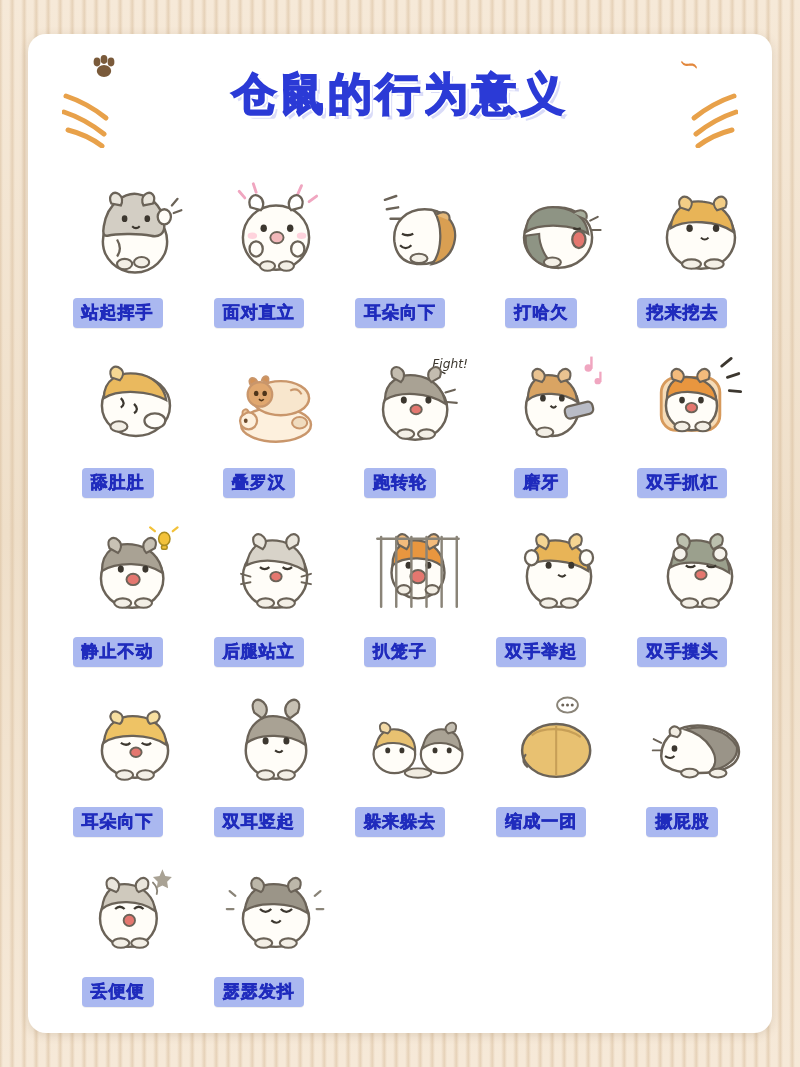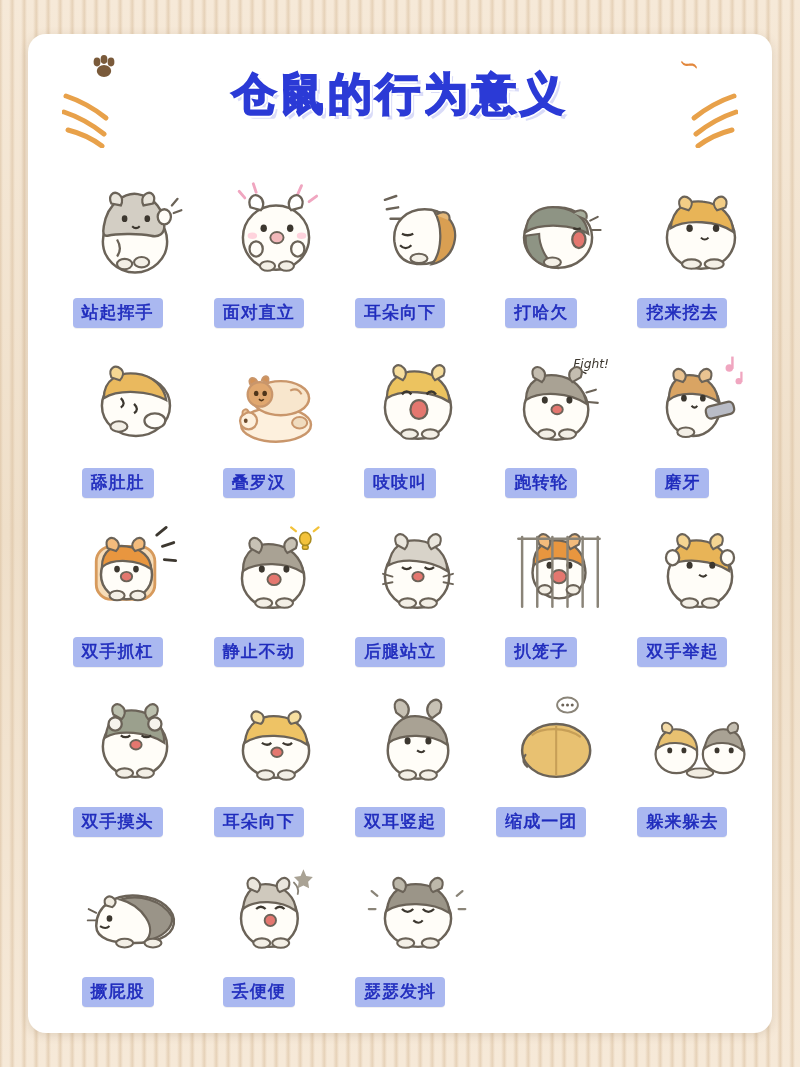--- a/index.html
+++ b/index.html
@@ -121,21 +121,21 @@
   }
   .art svg { display: block; }
   .label {
     margin-top: 4px;
     margin-bottom: 6px;
     background: #aab8f0;
     border-radius: 4px;
     padding: 3px 9px 4px 9px;
     font-family: "DejaVu Sans", sans-serif;
     font-size: 17px;
-    font-weight: 400;
+    font-weight: 700;
     color: #1f2bbd;
     letter-spacing: 1px;
     white-space: nowrap;
     -webkit-text-stroke: 0.6px #1f2bbd;
     box-shadow: 0 1px 0 rgba(0,0,0,0.06);
   }
 </style>
 </head>
 <body>
 
@@ -313,36 +313,20 @@
             <ellipse cx="34" cy="47" rx="2.4" ry="2.8" fill="#4e3419"></ellipse>
             <ellipse cx="43" cy="47" rx="2.4" ry="2.8" fill="#4e3419"></ellipse>
             <path d="M37 53 q3 3 5 0" stroke="#4e3419" stroke-width="1.8" fill="none"></path>
             <path d="M70 44 q8 -4 12 4" stroke="#c9966b" stroke-width="2.2" fill="none"></path>
             <ellipse cx="80" cy="78" rx="8" ry="6" fill="#f0dcbf" stroke="#c9966b" stroke-width="2.2"></ellipse>
           </svg>
         </div>
         <div class="label">叠罗汉</div>
       </div>
 
-      <div class="cell">
-        <div class="art">
-          <svg viewBox="0 0 110 110" width="104" height="104">
-            <ellipse cx="55" cy="62" rx="35" ry="33" fill="#fffdf8" stroke="#6b6358" stroke-width="2.6"></ellipse>
-            <path d="M22 52 C22 32 38 22 56 24 C76 26 88 40 88 56 C70 44 38 42 22 52Z" fill="#ecc35f" stroke="#6b6358" stroke-width="2.4"></path>
-            <path d="M30 28 C26 18 34 14 40 20 C44 24 42 30 39 33Z" fill="#f6dd9c" stroke="#6b6358" stroke-width="2.2"></path>
-            <path d="M82 28 C86 18 78 14 72 20 C68 24 70 30 73 33Z" fill="#f6dd9c" stroke="#6b6358" stroke-width="2.2"></path>
-            <path d="M38 48 q5 -6 10 0" stroke="#3c372f" stroke-width="2.6" fill="none"></path>
-            <path d="M64 48 q5 -6 10 0" stroke="#3c372f" stroke-width="2.6" fill="none"></path>
-            <ellipse cx="56" cy="64" rx="9" ry="10" fill="#e4776f" stroke="#6b6358" stroke-width="2.4"></ellipse>
-            <ellipse cx="46" cy="90" rx="9" ry="5" fill="#f3efe6" stroke="#6b6358" stroke-width="2.2"></ellipse>
-            <ellipse cx="68" cy="90" rx="9" ry="5" fill="#f3efe6" stroke="#6b6358" stroke-width="2.2"></ellipse>
-          </svg>
-        </div>
-        <div class="label">吱吱叫</div>
-      </div>
 
       <div class="cell">
         <div class="art">
           <svg viewBox="0 0 110 110" width="104" height="104">
             <text x="70" y="20" font-family="DejaVu Sans" font-size="13" font-style="italic" fill="#3c372f">Fight!</text>
             <path d="M68 24 q10 -2 16 2" stroke="#3c372f" stroke-width="1.6" fill="none"></path>
             <ellipse cx="52" cy="64" rx="34" ry="32" fill="#fffdf8" stroke="#6b6358" stroke-width="2.6"></ellipse>
             <path d="M20 54 C20 34 36 26 52 28 C70 30 82 42 84 58 C66 46 36 44 20 54Z" fill="#a9a294" stroke="#6b6358" stroke-width="2.4"></path>
             <path d="M28 30 C24 20 32 16 38 22 C42 26 40 32 37 35Z" fill="#c4bdb0" stroke="#6b6358" stroke-width="2.2"></path>
             <path d="M78 30 C82 20 74 16 68 22 C64 26 66 32 69 35Z" fill="#c4bdb0" stroke="#6b6358" stroke-width="2.2"></path>
@@ -549,57 +533,57 @@
             <ellipse cx="44" cy="92" rx="9" ry="5" fill="#f3efe6" stroke="#6b6358" stroke-width="2.2"></ellipse>
             <ellipse cx="66" cy="92" rx="9" ry="5" fill="#f3efe6" stroke="#6b6358" stroke-width="2.2"></ellipse>
           </svg>
         </div>
         <div class="label">双耳竖起</div>
       </div>
 
       <div class="cell">
         <div class="art">
           <svg viewBox="0 0 110 110" width="104" height="104">
-            <ellipse cx="64" cy="18" rx="11" ry="8" fill="#fff" stroke="#8a8478" stroke-width="2"></ellipse>
-            <g fill="#6b6358">
-              <circle cx="59" cy="18" r="1.6"></circle>
-                <circle cx="64" cy="18" r="1.6"></circle>
-                <circle cx="69" cy="18" r="1.6"></circle>
-            </g>
-            <ellipse cx="52" cy="66" rx="36" ry="28" fill="#e8c171" stroke="#6b6358" stroke-width="2.6"></ellipse>
-            <path d="M26 50 C36 42 62 40 78 52" stroke="#c79f57" stroke-width="2.4" fill="none"></path>
-            <path d="M52 40 C52 56 52 76 52 92" stroke="#c79f57" stroke-width="2.2" fill="none"></path>
-            <path d="M20 70 q-6 8 2 14" stroke="#6b6358" stroke-width="2.2" fill="none"></path>
-          </svg>
-        </div>
-        <div class="label">缩成一团</div>
-      </div>
-
-      <div class="cell">
-        <div class="art">
-          <svg viewBox="0 0 110 110" width="104" height="104">
             <ellipse cx="30" cy="70" rx="22" ry="20" fill="#fffdf8" stroke="#6b6358" stroke-width="2.4"></ellipse>
             <path d="M10 64 C12 48 22 42 34 44 C46 46 52 56 52 66 C38 56 20 56 10 64Z" fill="#e8c171" stroke="#6b6358" stroke-width="2.2"></path>
             <path d="M16 46 C12 38 18 34 24 39 C27 42 26 46 23 48Z" fill="#f3daa6" stroke="#6b6358" stroke-width="2"></path>
             <ellipse cx="23" cy="66" rx="2.6" ry="3" fill="#3c372f"></ellipse>
             <ellipse cx="38" cy="66" rx="2.6" ry="3" fill="#3c372f"></ellipse>
             <ellipse cx="80" cy="70" rx="22" ry="20" fill="#fffdf8" stroke="#6b6358" stroke-width="2.4"></ellipse>
             <path d="M60 64 C62 48 72 42 84 44 C96 46 100 56 100 66 C88 56 70 56 60 64Z" fill="#a9a294" stroke="#6b6358" stroke-width="2.2"></path>
             <path d="M94 46 C98 38 92 34 86 39 C83 42 84 46 87 48Z" fill="#c5bfb2" stroke="#6b6358" stroke-width="2"></path>
             <ellipse cx="73" cy="66" rx="2.6" ry="3" fill="#3c372f"></ellipse>
             <ellipse cx="88" cy="66" rx="2.6" ry="3" fill="#3c372f"></ellipse>
             <ellipse cx="55" cy="90" rx="14" ry="5" fill="#f1ece1" stroke="#6b6358" stroke-width="2"></ellipse>
           </svg>
         </div>
         <div class="label">躲来躲去</div>
       </div>
 
       <div class="cell">
         <div class="art">
           <svg viewBox="0 0 110 110" width="104" height="104">
+            <ellipse cx="64" cy="18" rx="11" ry="8" fill="#fff" stroke="#8a8478" stroke-width="2"></ellipse>
+            <g fill="#6b6358">
+              <circle cx="59" cy="18" r="1.6"></circle>
+                <circle cx="64" cy="18" r="1.6"></circle>
+                <circle cx="69" cy="18" r="1.6"></circle>
+            </g>
+            <ellipse cx="52" cy="66" rx="36" ry="28" fill="#e8c171" stroke="#6b6358" stroke-width="2.6"></ellipse>
+            <path d="M26 50 C36 42 62 40 78 52" stroke="#c79f57" stroke-width="2.4" fill="none"></path>
+            <path d="M52 40 C52 56 52 76 52 92" stroke="#c79f57" stroke-width="2.2" fill="none"></path>
+            <path d="M20 70 q-6 8 2 14" stroke="#6b6358" stroke-width="2.2" fill="none"></path>
+          </svg>
+        </div>
+        <div class="label">缩成一团</div>
+      </div>
+
+      <div class="cell">
+        <div class="art">
+          <svg viewBox="0 0 110 110" width="104" height="104">
             <path d="M14 72 C14 50 34 38 58 40 C84 42 98 56 96 70 C94 84 74 90 54 90 C32 90 14 86 14 72Z" fill="#fffdf8" stroke="#6b6358" stroke-width="2.6"></path>
             <path d="M40 44 C58 38 84 44 94 62 C96 74 84 84 66 88 C80 74 62 50 40 44Z" fill="#9a9488" stroke="#6b6358" stroke-width="2.4"></path>
             <path d="M24 50 C20 42 28 38 33 43 C36 46 34 50 31 52Z" fill="#f1ece1" stroke="#6b6358" stroke-width="2.2"></path>
             <ellipse cx="28" cy="64" rx="3" ry="3.4" fill="#3c372f"></ellipse>
             <path d="M18 72 q6 4 10 0" stroke="#3c372f" stroke-width="2.2" fill="none"></path>
             <g stroke="#6b6358" stroke-width="2" fill="none" stroke-linecap="round">
               <path d="M14 58 l-8 -4"></path>
                 <path d="M14 66 l-9 0"></path>
             </g>
             <ellipse cx="44" cy="90" rx="9" ry="4.6" fill="#f3efe6" stroke="#6b6358" stroke-width="2.2"></ellipse>

